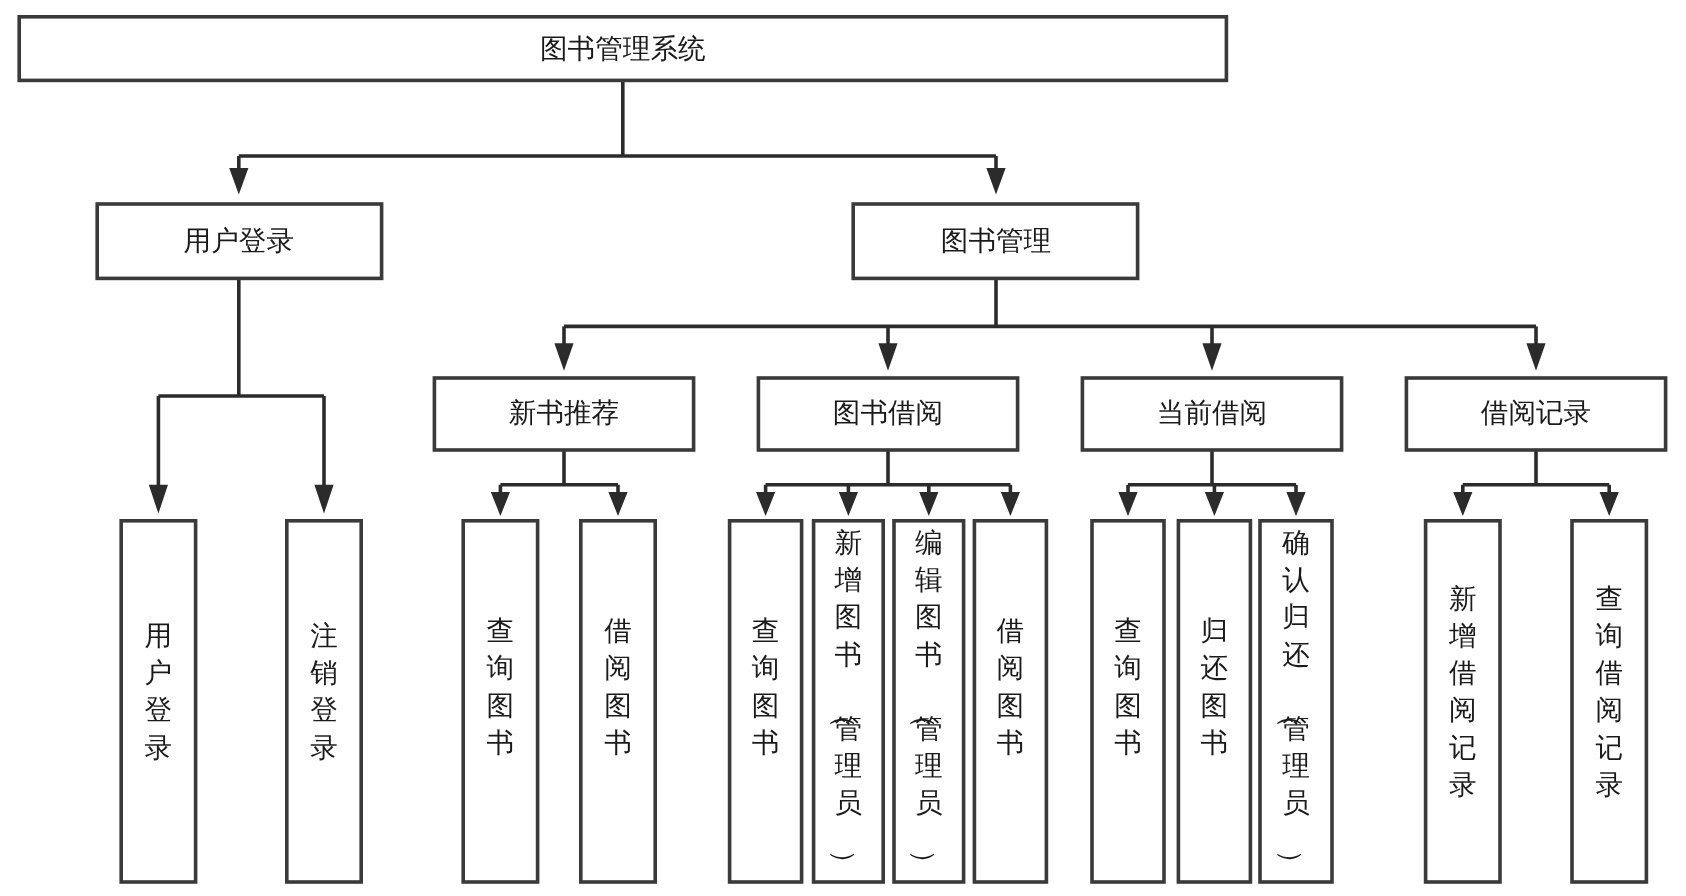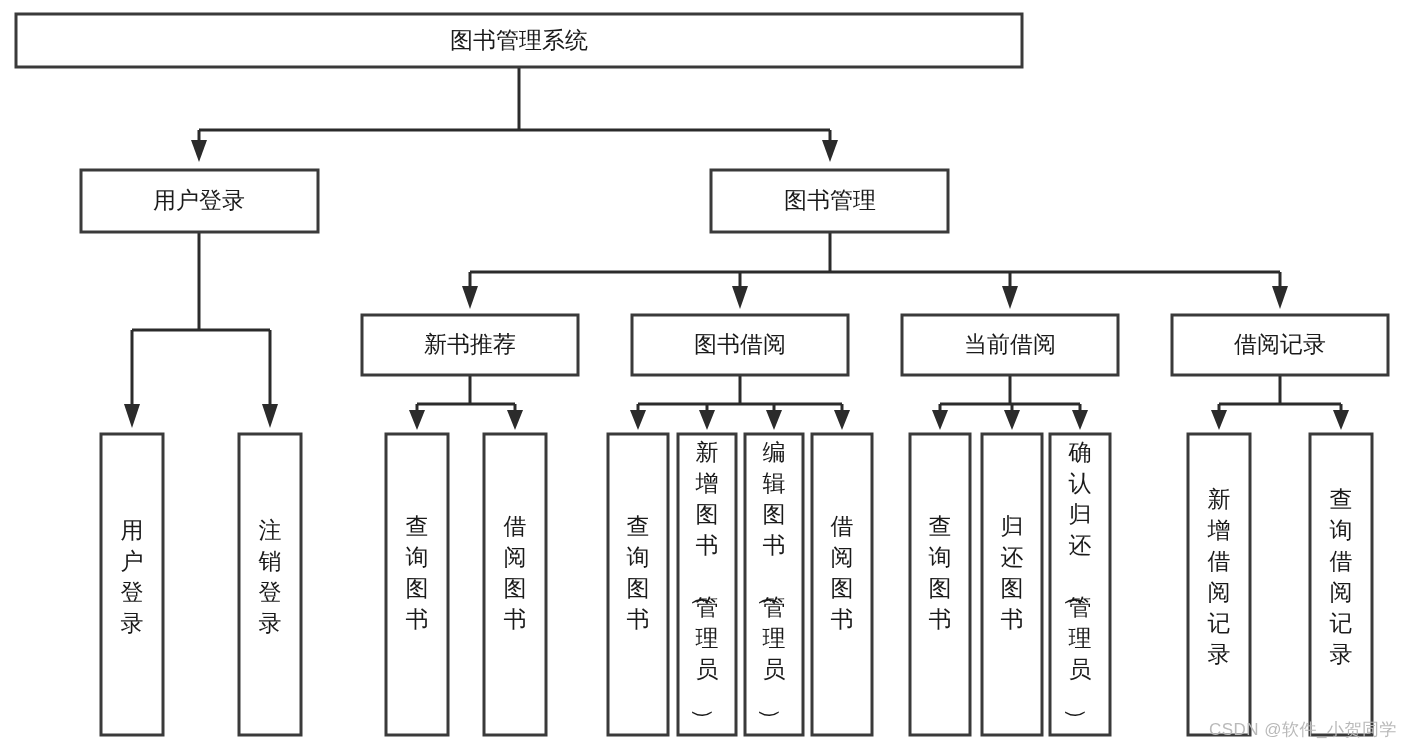--- a/index.html
+++ b/index.html
@@ -225,14 +225,13 @@
       <rect class="node-box" x="1188" y="434" width="62" height="301"></rect>
       <text class="node-label-v"><tspan x="1219" y="506.5">新</tspan><tspan x="1219" y="537.5">增</tspan><tspan x="1219" y="568.5">借</tspan><tspan x="1219" y="599.5">阅</tspan><tspan x="1219" y="630.5">记</tspan><tspan x="1219" y="661.5">录</tspan></text>
     </g>
     <g>
       <rect class="node-box" x="1310" y="434" width="62" height="301"></rect>
       <text class="node-label-v"><tspan x="1341" y="506.5">查</tspan><tspan x="1341" y="537.5">询</tspan><tspan x="1341" y="568.5">借</tspan><tspan x="1341" y="599.5">阅</tspan><tspan x="1341" y="630.5">记</tspan><tspan x="1341" y="661.5">录</tspan></text>
     </g>
 
   </svg>
 
-  <div class="watermark">CSDN @软件_小贺同学</div>
 </div>
 
 </body></html>

